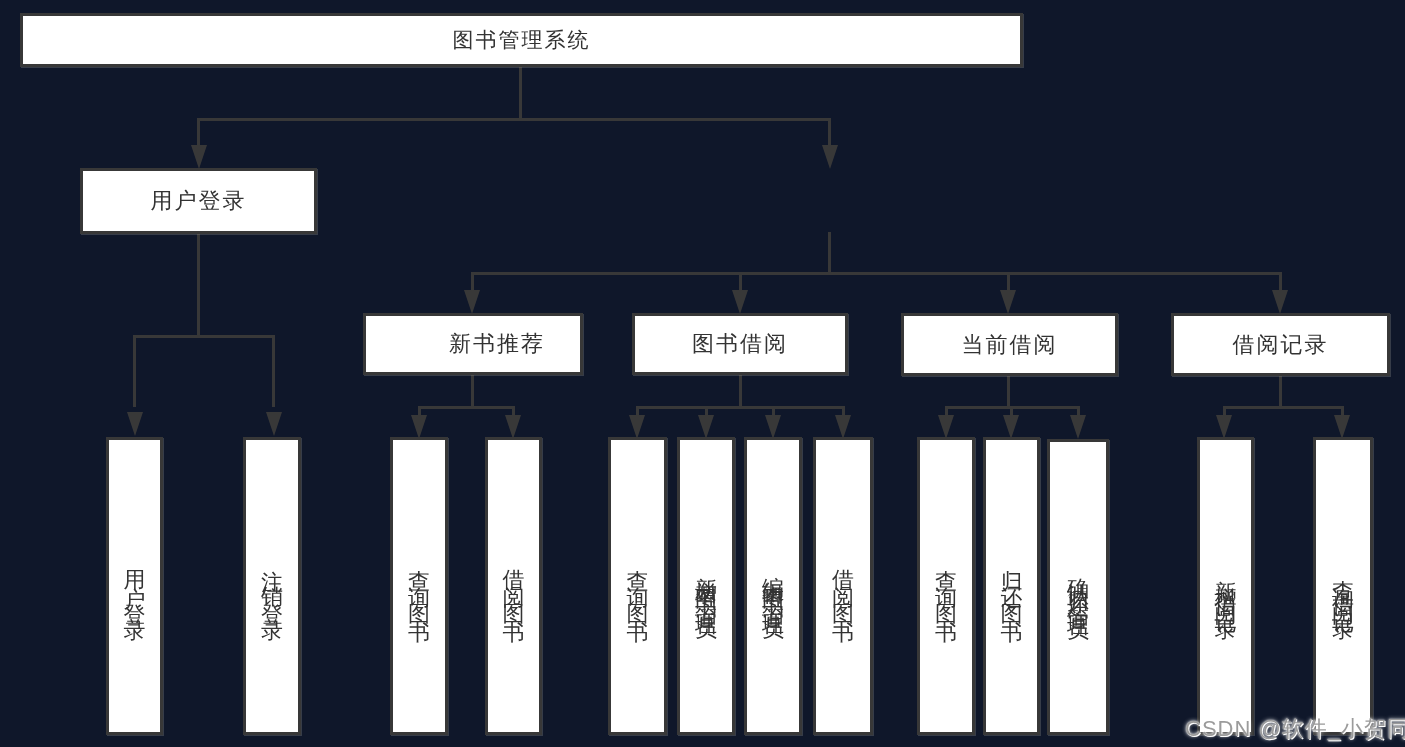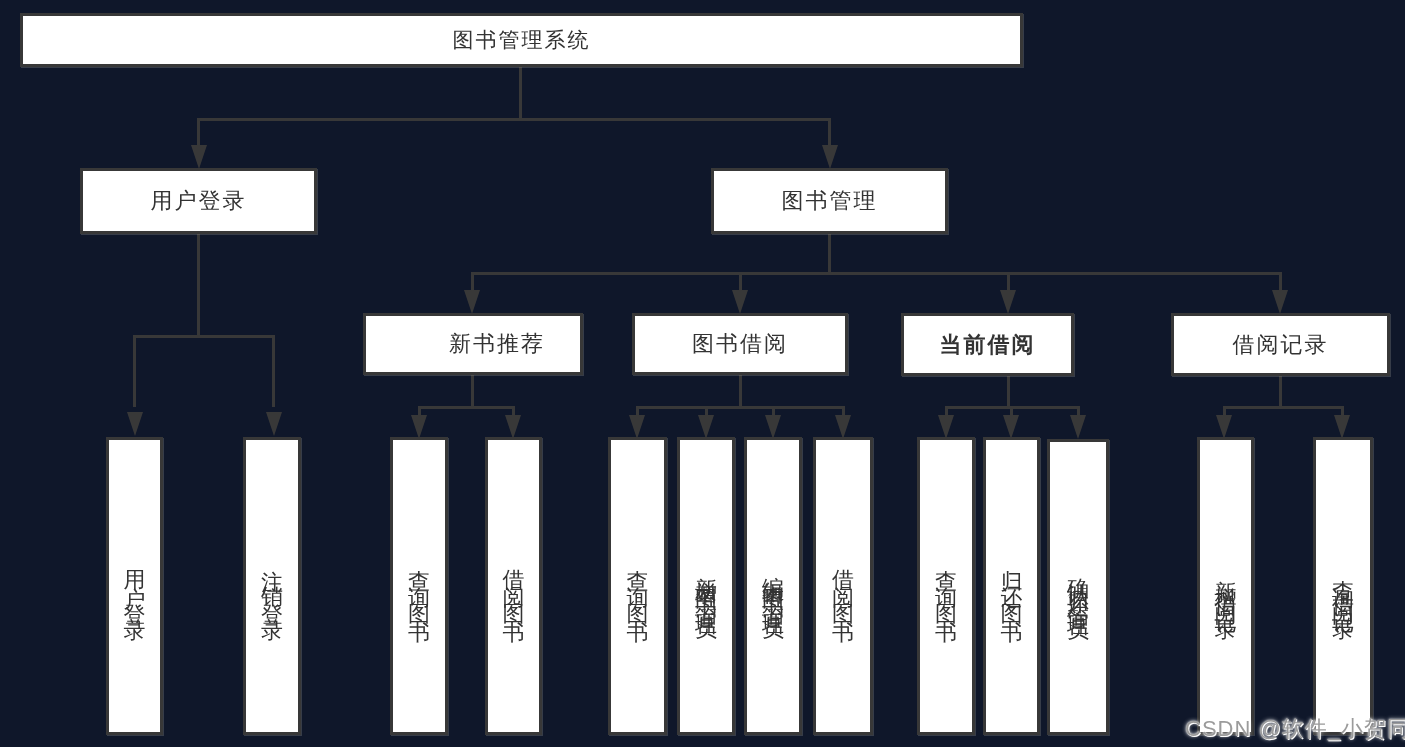--- a/index.html
+++ b/index.html
@@ -65,21 +65,20 @@
   <div class="box toplabel" style="left:20px; top:13px; width:1003px; height:54px;">图书管理系统</div>
 
   <div class="vline" style="left:519px; top:66px; height:55px;"></div>
   <div class="hline" style="left:197px; top:118px; width:634px;"></div>
   <div class="vline" style="left:197px; top:118px; height:28px;"></div>
   <div class="arrow" style="left:191px; top:145px;"></div>
   <div class="vline" style="left:828px; top:118px; height:28px;"></div>
   <div class="arrow" style="left:822px; top:145px;"></div>
 
   <div class="box hlabel" style="left:80px; top:168px; width:237px; height:66px;">用户登录</div>
-  <div class="box hlabel" style="left:711px; top:168px; width:237px; height:66px;">图书管理</div>
 
   <div class="vline" style="left:197px; top:232px; height:106px;"></div>
   <div class="hline" style="left:133px; top:335px; width:142px;"></div>
   <div class="vline" style="left:133px; top:335px; height:72px;"></div>
   <div class="arrow" style="left:127px; top:412px;"></div>
   <div class="vline" style="left:272px; top:335px; height:72px;"></div>
   <div class="arrow" style="left:266px; top:412px;"></div>
 
   <div class="vline" style="left:828px; top:232px; height:42px;"></div>
   <div class="hline" style="left:471px; top:272px; width:811px;"></div>
@@ -87,21 +86,21 @@
   <div class="arrow" style="left:464px; top:290px;"></div>
   <div class="vline" style="left:739px; top:272px; height:20px;"></div>
   <div class="arrow" style="left:732px; top:290px;"></div>
   <div class="vline" style="left:1007px; top:272px; height:20px;"></div>
   <div class="arrow" style="left:1000px; top:290px;"></div>
   <div class="vline" style="left:1279px; top:272px; height:20px;"></div>
   <div class="arrow" style="left:1272px; top:290px;"></div>
 
   <div class="box hlabel" style="left:363px; top:313px; width:220px; height:62px;padding-left:48px;">新书推荐</div>
   <div class="box hlabel" style="left:632px; top:313px; width:216px; height:62px;">图书借阅</div>
-  <div class="box hlabel" style="left:901px; top:313px; width:173px; height:63px;font-weight:bold;">当前借阅</div>
+  <div class="box hlabel" style="left:901px; top:313px; width:217px; height:63px;">当前借阅</div>
   <div class="box hlabel" style="left:1171px; top:313px; width:219px; height:63px;">借阅记录</div>
 
   <div class="vline" style="left:471px; top:373px; height:36px;"></div>
   <div class="hline" style="left:418px; top:406px; width:97px;"></div>
   <div class="vline" style="left:418px; top:406px; height:10px;"></div>
   <div class="arrow" style="left:411px; top:415px;"></div>
   <div class="vline" style="left:512px; top:406px; height:10px;"></div>
   <div class="arrow" style="left:505px; top:415px;"></div>
 
   <div class="vline" style="left:739px; top:373px; height:36px;"></div>

